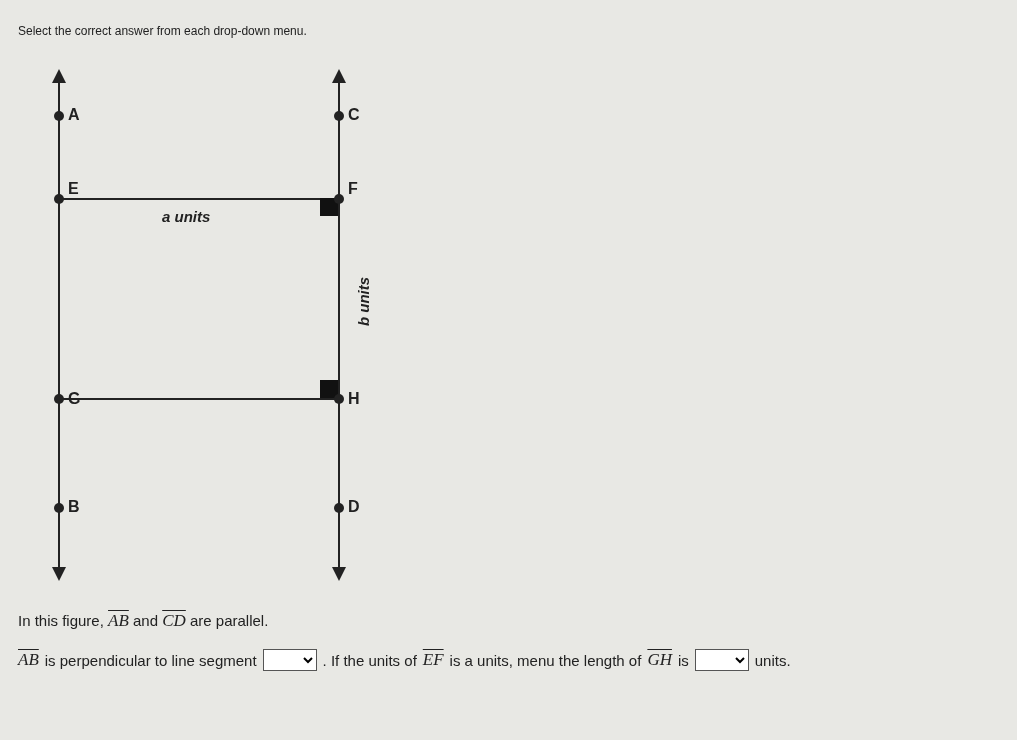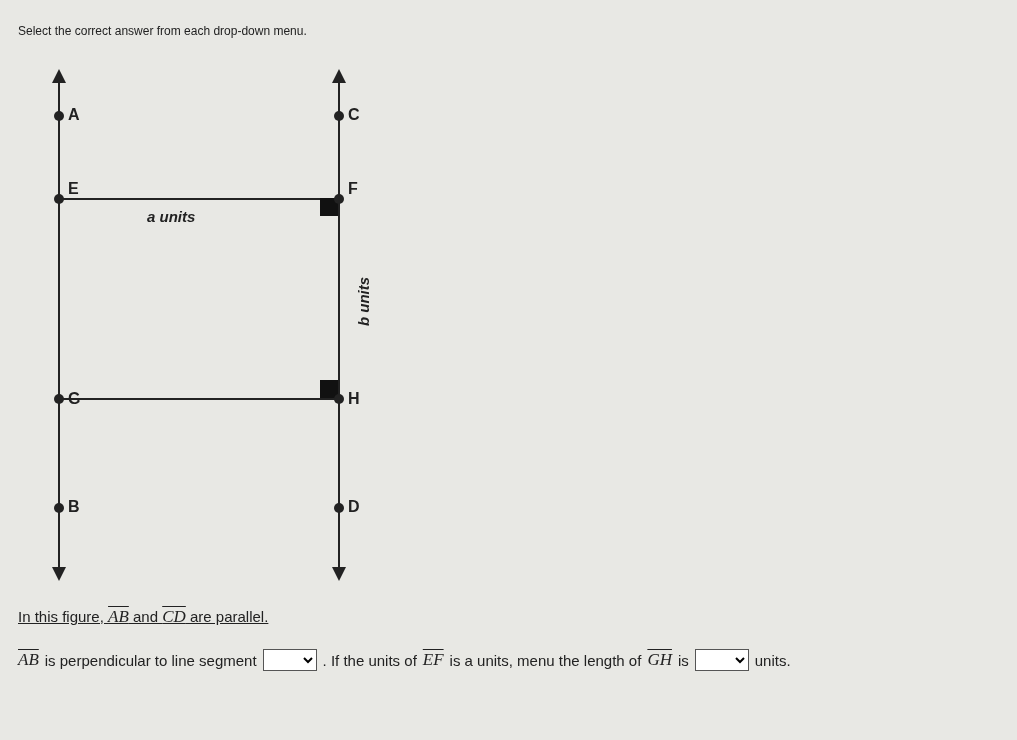--- a/index.html
+++ b/index.html
@@ -27,21 +27,21 @@
       left: 50%; transform: translateX(-50%);
     }
     .arrow-up { border-left: 7px solid transparent; border-right: 7px solid transparent; border-bottom: 14px solid #222; top: -13px; }
     .arrow-down { border-left: 7px solid transparent; border-right: 7px solid transparent; border-top: 14px solid #222; bottom: -13px; }
     .point { position: absolute; width: 10px; height: 10px; background: #222; border-radius: 50%; transform: translate(-50%, -50%); }
     .lbl { position: absolute; font-weight: bold; font-size: 16px; }
     .sq { position: absolute; width: 18px; height: 18px; background: #111; }
     .vtext { position: absolute; transform: rotate(-90deg); transform-origin: center; font-weight: bold; font-style: italic; }
     .htext { position: absolute; font-weight: bold; }
     .htext .var { font-style: italic; }
-    .sentence { margin-top: 12px; font-size: 15px; line-height: 33px; text-decoration: underline; }
+    .sentence { margin-top: 20px; font-size: 15px; line-height: 25px; }
     .sentence-row { margin-top: 16px; display: flex; align-items: center; flex-wrap: wrap; gap: 6px; }
     .bar { text-decoration: overline; font-style: italic; font-family: 'Times New Roman', serif; font-size: 17px; }
     select.drop {
       height: 22px; width: 54px; font-size: 13px;
       border: 1px solid #555; background: #fff;
       vertical-align: middle; padding: 0 2px;
     }
   </style>
 </head>
 <body>
@@ -78,21 +78,21 @@
 
   <span class="lbl" style="left:40px; top:38px;">A</span>
   <span class="lbl" style="left:40px; top:112px;">E</span>
   <span class="lbl" style="left:40px; top:322px;">G</span>
   <span class="lbl" style="left:40px; top:430px;">B</span>
   <span class="lbl" style="left:320px; top:38px;">C</span>
   <span class="lbl" style="left:320px; top:112px;">F</span>
   <span class="lbl" style="left:320px; top:322px;">H</span>
   <span class="lbl" style="left:320px; top:430px;">D</span>
 
-  <span class="htext" style="left:119px; top:140px;">
+  <span class="htext" style="left:134px; top:140px;">
     <span class="var">a units</span>
   </span>
 
   <span class="vtext" style="left:300px; top:225px; width:70px; text-align:center;">b units</span>
 </div>
 
 <div class="sentence">
   <span>In this figure, </span><span class="bar">AB</span><span> and </span><span class="bar">CD</span><span> are parallel.</span>
 </div>
 

